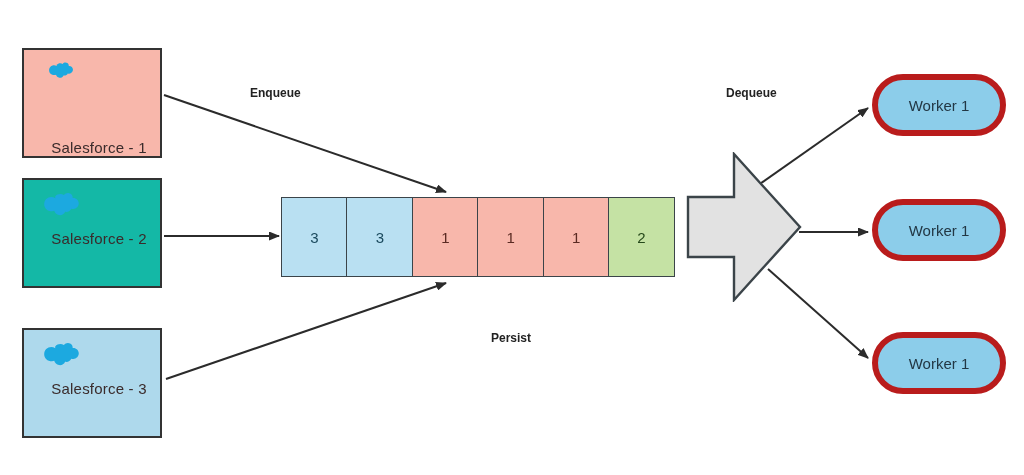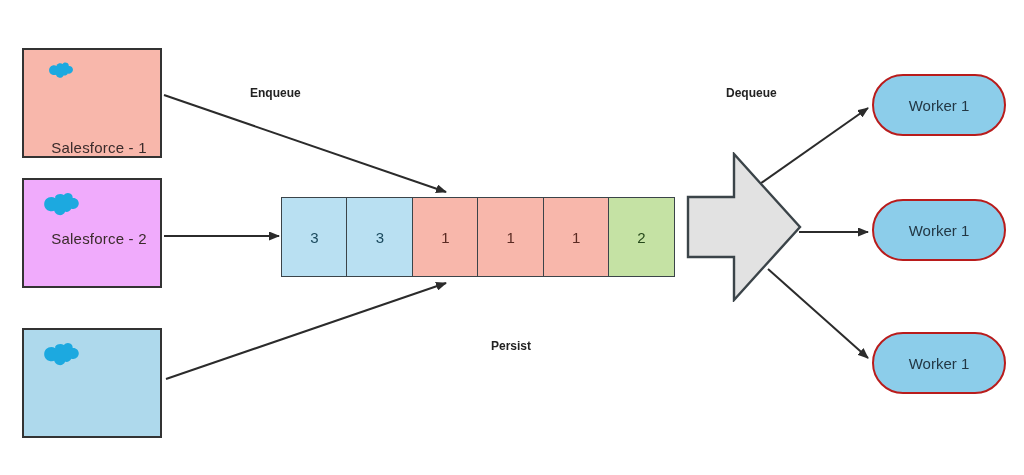--- a/index.html
+++ b/index.html
@@ -38,21 +38,21 @@
   }
   .sf-label {
     width: 100%;
     text-align: center;
     margin-top: 10px;
     font-size: 15px;
     color: #3a2b2b;
     letter-spacing: 0.2px;
   }
   .sf-1 { left: 22px;  top: 48px;  background: #f8b7ab; gap: 48px; }
-  .sf-2 { left: 22px;  top: 178px; background: #f0abfc; }
+  .sf-2 { left: 22px;  top: 178px; background: #14b8a6; }
   .sf-3 { left: 22px;  top: 328px; background: #aed9ec; }
 
   
   #queue {
     position: absolute;
     left: 281px;
     top: 197px;
     height: 80px;
     display: flex;
   }
@@ -81,21 +81,21 @@
     height: 150px;
   }
 
   
   .worker {
     position: absolute;
     left: 872px;
     width: 134px;
     height: 62px;
     background: #8ccdea;
-    border: 2px solid #b91c1c;
+    border: 6px solid #b91c1c;
     border-radius: 31px;
     display: flex;
     align-items: center;
     justify-content: center;
     font-size: 15px;
     color: #223744;
   }
   .w-1 { top: 74px; }
   .w-2 { top: 199px; }
   .w-3 { top: 332px; }
@@ -103,21 +103,21 @@
   
   .flabel {
     position: absolute;
     font-size: 12px;
     font-weight: bold;
     color: #222222;
     white-space: nowrap;
   }
   #label-enqueue { left: 250px; top: 86px; }
   #label-dequeue { left: 698px; top: 86px; padding-left: 28px; }
-  #label-persist { left: 491px; top: 331px; margin-top: 8px; }
+  #label-persist { left: 491px; top: 331px; }
 
   
   #arrows {
     position: absolute;
     left: 0; top: 0;
     width: 1024px;
     height: 475px;
     pointer-events: none;
   }
 </style>
@@ -169,20 +169,21 @@
   </div>
 
   <div class="sf-box sf-3">
     <svg class="sf-logo" viewBox="0 0 64 40" xmlns="http://www.w3.org/2000/svg">
       <path d="M25 6c3.2-3.6 8.6-4.4 12.6-1.9 2.3-3.1 6.6-3.9 9.8-1.8
                2.1 1.4 3.2 3.7 3.1 6 4.6-.6 8.6 2.9 8.8 7.5.2 4.6-3.4 8.5-8 8.7
                -1 0-2-.1-2.9-.5-1.5 3.4-5.2 5.3-8.9 4.4-1.6 3.4-5.2 5.4-9 4.8
                -3.4-.5-6.1-3-6.9-6.2-1 .4-2.1.6-3.2.6C13.6 27.6 9 23 9 17.3
                S13.6 7 19.4 7c2 0 3.9.6 5.6 1.6z" fill="#1ca9e0"></path>
     </svg>
+    <div class="sf-label">Salesforce - 3</div>
   </div>
 
   <div id="queue">
     <div class="cell blue">3</div>
     <div class="cell blue">3</div>
     <div class="cell pink">1</div>
     <div class="cell pink">1</div>
     <div class="cell pink">1</div>
     <div class="cell green">2</div>
   </div>

